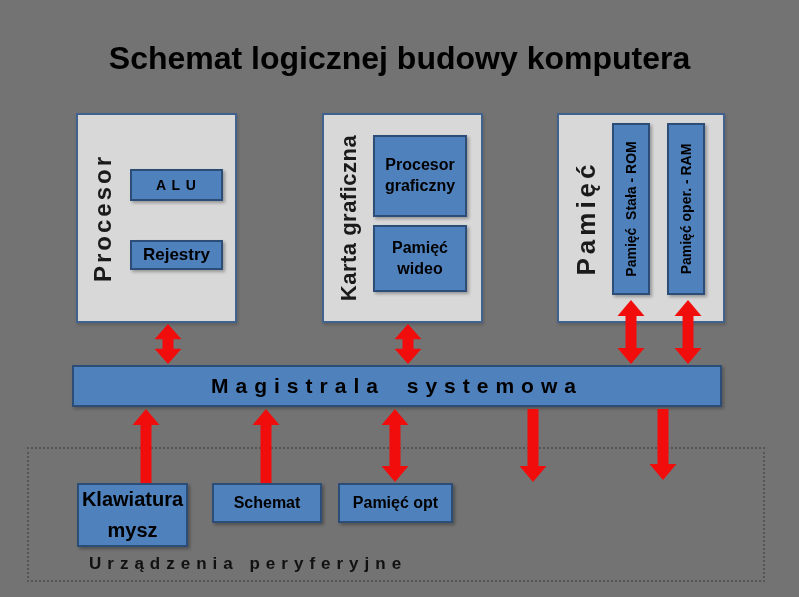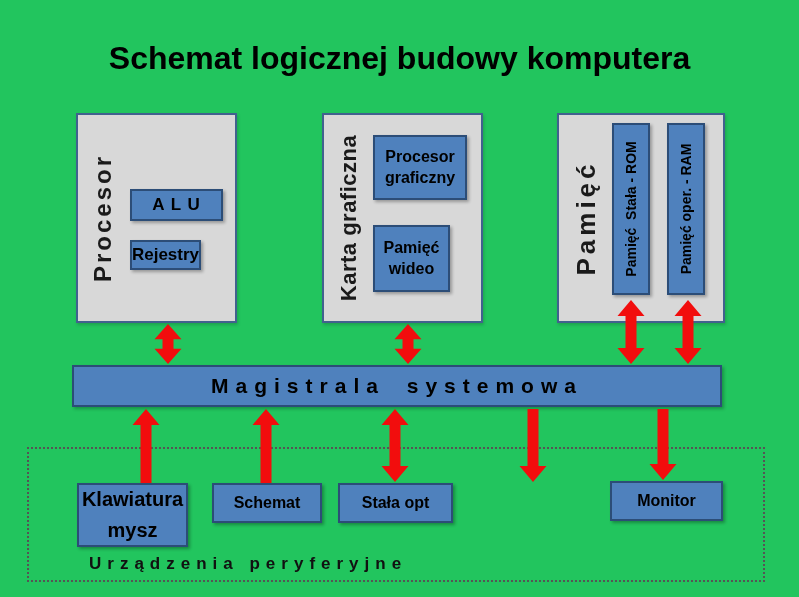--- a/index.html
+++ b/index.html
@@ -1,16 +1,16 @@
 <!DOCTYPE html>
 <html style="--box-blue: #4f81bd; --box-border: #2c4d77; --panel-gray: #d8d8d8; --panel-border: #41618e; --arrow-red: #f20d0d;"><head>
 <meta charset="utf-8">
 <style>
   html,body{margin:0;padding:0;background:#fff;}
-  .canvas{position:relative;width:799px;height:597px;background:#22c55e;overflow:hidden;
+  .canvas{position:relative;width:799px;height:597px;background:#737373;overflow:hidden;
           font-family:"Liberation Sans", sans-serif;color:#000;}
   .title{position:absolute;left:0;right:0;top:40px;margin:0;text-align:center;
          font-size:32px;font-weight:bold;letter-spacing:0px;color:#000;}
   .panel{position:absolute;background:var(--panel-gray,#d8d8d8);
          border:2px solid var(--panel-border,#41618e);box-sizing:border-box;
          box-shadow:1px 2px 3px rgba(0,0,0,0.18);}
   .vlabel{position:absolute;transform:translate(-50%,-50%) rotate(-90deg);
           white-space:nowrap;font-weight:bold;color:#1a1a1a;}
   .bluebox{position:absolute;background:var(--box-blue,#4f81bd);
            border:2px solid var(--box-border,#2c4d77);box-sizing:border-box;
@@ -35,46 +35,45 @@
 </style>
 </head>
 <body>
 
 <div class="canvas">
 
   <h1 class="title">Schemat logicznej budowy komputera</h1>
 
   <div class="panel" style="left:76px;top:113px;width:161px;height:210px;"></div>
   <span class="vlabel" style="left:103px;top:218px;font-size:24px;letter-spacing:3px;">Procesor</span>
-  <div class="bluebox" style="left:130px;top:189px;width:93px;height:32px;font-size:17px;letter-spacing:1px;">A L U</div>
-  <div class="bluebox" style="left:130px;top:240px;width:71px;height:30px;font-size:17px;">Rejestry</div>
+  <div class="bluebox" style="left:130px;top:169px;width:93px;height:32px;font-size:14px;letter-spacing:1px;">A L U</div>
+  <div class="bluebox" style="left:130px;top:240px;width:93px;height:30px;font-size:17px;">Rejestry</div>
 
   <div class="panel" style="left:322px;top:113px;width:161px;height:210px;"></div>
   <span class="vlabel" style="left:349px;top:218px;font-size:22px;letter-spacing:0.5px;">Karta graficzna</span>
-  <div class="bluebox" style="left:373px;top:135px;width:94px;height:65px;font-size:16px;">Procesor graficzny</div>
-  <div class="bluebox" style="left:373px;top:225px;width:77px;height:67px;font-size:16px;">Pamięć wideo</div>
+  <div class="bluebox" style="left:373px;top:135px;width:94px;height:82px;font-size:16px;">Procesor graficzny</div>
+  <div class="bluebox" style="left:373px;top:225px;width:94px;height:67px;font-size:16px;">Pamięć wideo</div>
 
   <div class="panel" style="left:557px;top:113px;width:168px;height:210px;"></div>
   <span class="vlabel" style="left:586px;top:218px;font-size:26px;letter-spacing:4px;">Pamięć</span>
   <div class="bluebox vbox" style="left:612px;top:123px;width:38px;height:172px;">
     <span class="vtext">Pamięć  Stała - ROM</span>
   </div>
   <div class="bluebox vbox" style="left:667px;top:123px;width:38px;height:172px;">
     <span class="vtext">Pamięć oper. - RAM</span>
   </div>
 
   <div class="bus">Magistrala systemowa</div>
 
   <div class="periph-region">
     <span class="periph-caption">Urządzenia peryferyjne</span>
   </div>
   <div class="bluebox" style="left:77px;top:483px;width:111px;height:64px;font-size:20px;line-height:1.55;padding:0 3px;">Klawiatura mysz</div>
   <div class="bluebox" style="left:212px;top:483px;width:110px;height:40px;font-size:16px;">Schemat</div>
-  <div class="bluebox" style="left:338px;top:483px;width:115px;height:40px;font-size:16px;">Stała opt</div>
-  <div class="bluebox" style="left:610px;top:481px;width:113px;height:40px;font-size:16px;">Monitor</div>
+  <div class="bluebox" style="left:338px;top:483px;width:115px;height:40px;font-size:16px;">Pamięć opt</div>
 
   <svg id="arrows" viewBox="0 0 799 597" xmlns="http://www.w3.org/2000/svg">
       <polygon points="168,324 154.5,339.2 162.5,339.2 162.5,348.8 154.5,348.8 168,364 181.5,348.8 173.5,348.8 173.5,339.2 181.5,339.2" class="arrow"></polygon>
       <polygon points="408,324 394.5,339.2 402.5,339.2 402.5,348.8 394.5,348.8 408,364 421.5,348.8 413.5,348.8 413.5,339.2 421.5,339.2" class="arrow"></polygon>
       <polygon points="631,300 617.5,316 625.5,316 625.5,348 617.5,348 631,364 644.5,348 636.5,348 636.5,316 644.5,316" class="arrow"></polygon>
       <polygon points="688,300 674.5,316 682.5,316 682.5,348 674.5,348 688,364 701.5,348 693.5,348 693.5,316 701.5,316" class="arrow"></polygon>
       <polygon points="146,409 132.5,425 140.5,425 140.5,483 151.5,483 151.5,425 159.5,425" class="arrow"></polygon>
       <polygon points="266,409 252.5,425 260.5,425 260.5,483 271.5,483 271.5,425 279.5,425" class="arrow"></polygon>
       <polygon points="395,409 381.5,425 389.5,425 389.5,466 381.5,466 395,482 408.5,466 400.5,466 400.5,425 408.5,425" class="arrow"></polygon>
       <polygon points="527.5,409 527.5,466 519.5,466 533,482 546.5,466 538.5,466 538.5,409" class="arrow"></polygon>

